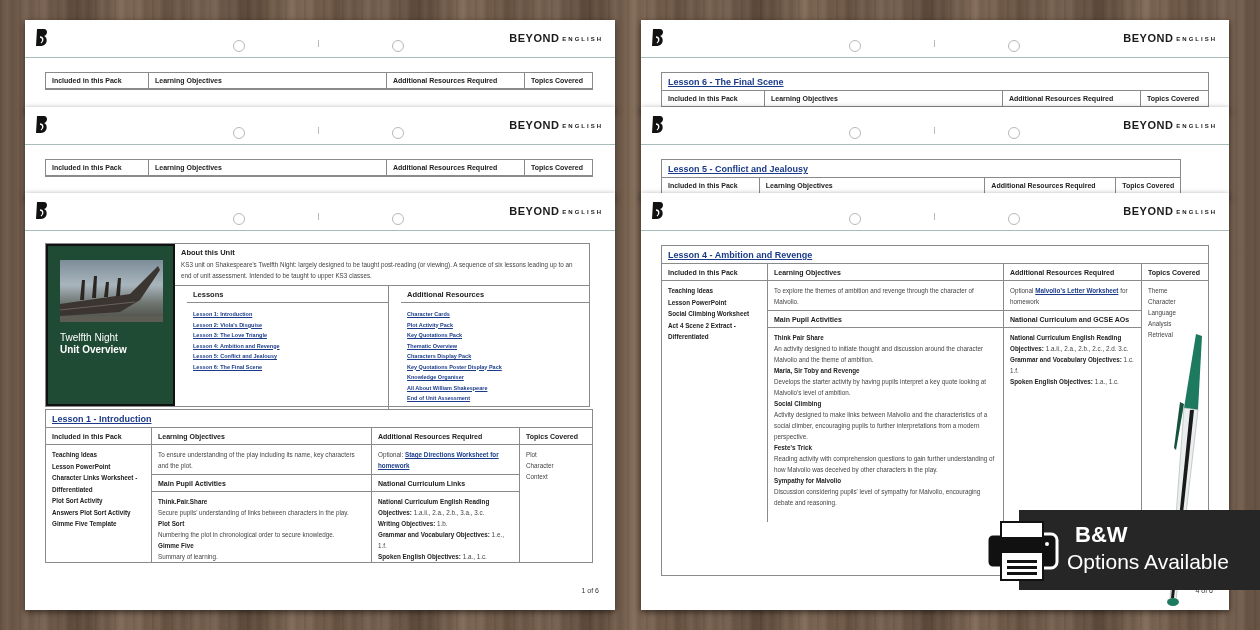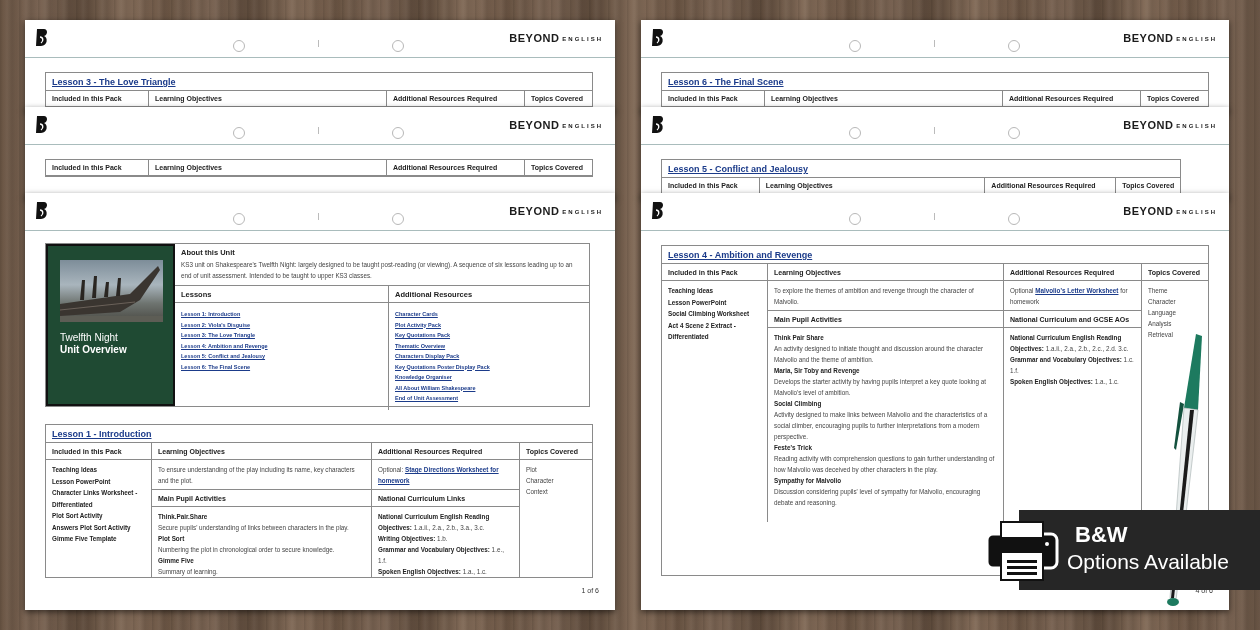--- a/index.html
+++ b/index.html
@@ -74,21 +74,21 @@
     overflow: hidden;
   }
   .ov-photo svg { position:absolute; left:0; top:0; }
   .ov-title1 { position:absolute; left: 12px; top: 86px; color:#fff; font-size: 10px; }
   .ov-title2 { position:absolute; left: 12px; top: 98px; color:#fff; font-size: 10px; font-weight:bold; }
   .ov-right { flex: 1; display:flex; flex-direction: column; }
   .ov-about { height: 44px; border-bottom: 1px solid #8a8a8a; padding: 4px 6px; }
   .ov-h { font-weight: bold; font-size: 7.5px; color:#222; }
   .ov-text { font-size: 6.3px; color:#444; line-height: 11px; margin-top: 2px; }
   .ov-cols { flex: 1; display: flex; }
-  .ov-col { display:flex; flex-direction: column; }
+  .ov-col { display:flex; flex-direction: column; padding-left: 12px; }
   .ov-col-head { height: 17px; line-height: 17px; padding-left: 6px; border-bottom: 1px solid #8a8a8a; font-weight:bold; font-size:7.5px; color:#222; }
   .ov-links { padding: 6px 6px; }
   .ov-link { font-size: 5.5px; color:#1b3b8a; font-weight:bold; text-decoration: underline; line-height: 10.5px; display:block; white-space:nowrap; }
   
   .full-table { position:absolute; border:1px solid #8a8a8a; font-size: 6.3px; color:#444; }
   .ft-title { height: 18px; line-height: 18px; padding-left: 6px; font-size: 9px; font-weight:bold; color:#1b3b8a; text-decoration: underline; border-bottom:1px solid #8a8a8a; }
   .ft-grid { display:flex; }
   .ft-col { border-right:1px solid #8a8a8a; display:flex; flex-direction: column; }
   .ft-col:last-child { border-right:none; }
   .ft-h { height: 17px; line-height: 17px; padding-left: 6px; font-weight:bold; font-size:7px; color:#222; border-bottom:1px solid #8a8a8a; white-space:nowrap; }
@@ -115,21 +115,20 @@
     <svg class="logo-b" viewBox="0 0 14 19">
         <path d="M2 1 L9 1 C13 1 13 7 9 8 C13 9 13 18 6 18 L1 18 Z" fill="#111"></path>
         <path d="M5 9 C8 9 9 13 6 15" stroke="#fff" stroke-width="1.4" fill="none"></path>
       </svg>
     <span class="binder-hole" style="left:208px;"></span>
     <span class="binder-tick" style="left:293px;"></span>
     <span class="binder-hole" style="left:367px;"></span>
     <div class="brand"><span>BEYOND</span><small>ENGLISH</small></div>
   </div>
   <div class="lesson-table" style="left:20px; top:52px; width:548px;">
-    <div class="lt-title">Lesson 3 - The Love Triangle</div>
     <div class="lt-head">
       <div style="width:103px">Included in this Pack</div>
       <div style="width:238px">Learning Objectives</div>
       <div style="width:138px">Additional Resources Required</div>
       <div style="width:67px">Topics Covered</div>
     </div>
   </div>
   <div class="stack-shadow"></div>
 </div>
 
@@ -208,21 +207,21 @@
             <a class="ov-link">Key Quotations Poster Display Pack</a>
             <a class="ov-link">Knowledge Organiser</a>
             <a class="ov-link">All About William Shakespeare</a>
             <a class="ov-link">End of Unit Assessment</a>
           </div>
         </div>
       </div>
     </div>
   </div>
 
-  <div class="full-table" style="left:20px; top:231px; width:548px; height:154px;">
+  <div class="full-table" style="left:20px; top:216px; width:548px; height:154px;">
     <div class="ft-title">Lesson 1 - Introduction</div>
     <div class="ft-grid" style="height:135px;">
       <div class="ft-col" style="width:106px;">
         <div class="ft-h">Included in this Pack</div>
         <div class="ft-body">
           <div class="ft-item">Teaching Ideas</div>
           <div class="ft-item">Lesson PowerPoint</div>
           <div class="ft-item">Character Links Worksheet - Differentiated</div>
           <div class="ft-item">Plot Sort Activity</div>
           <div class="ft-item">Answers Plot Sort Activity</div>

